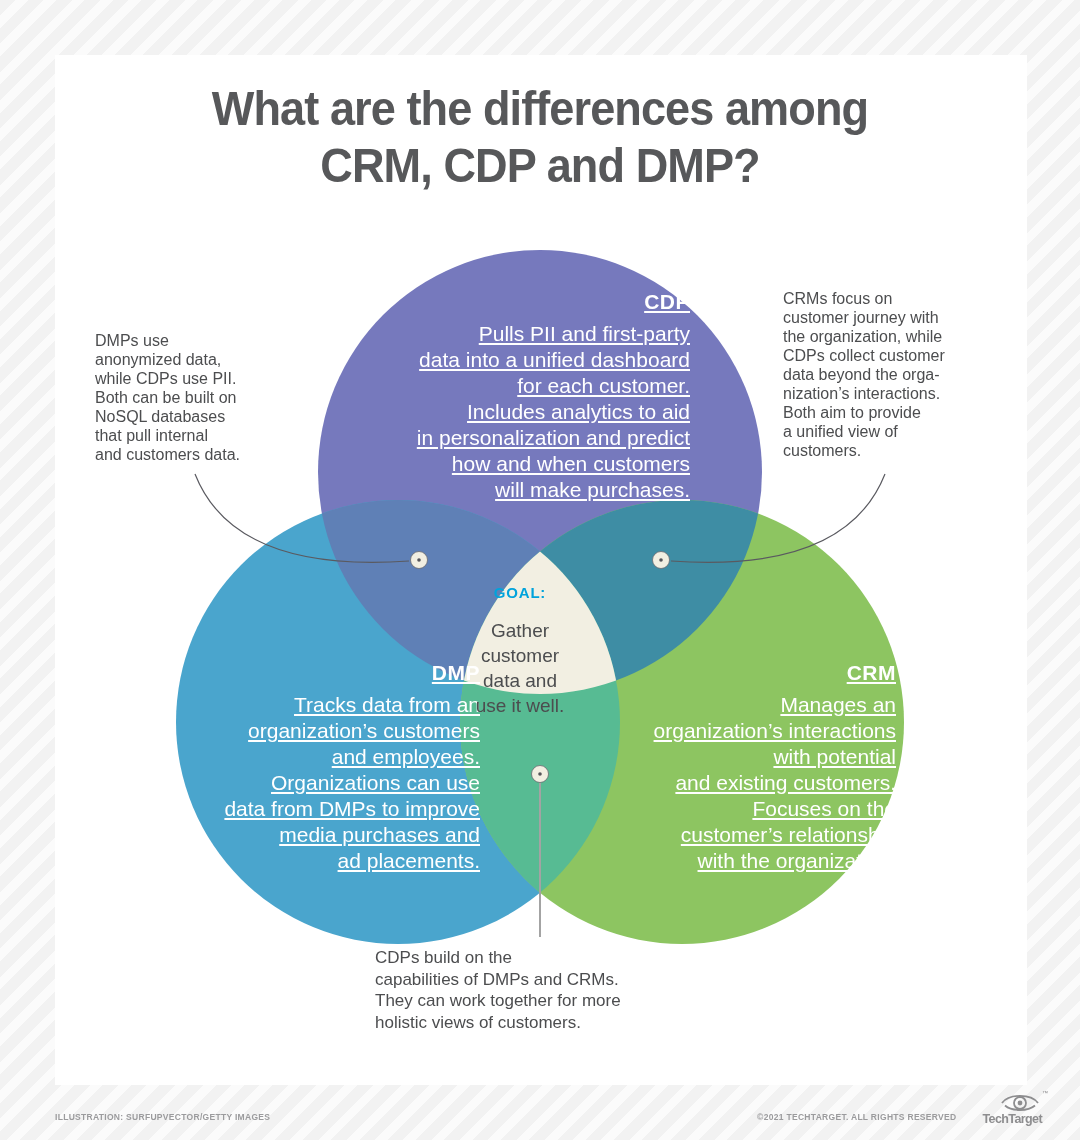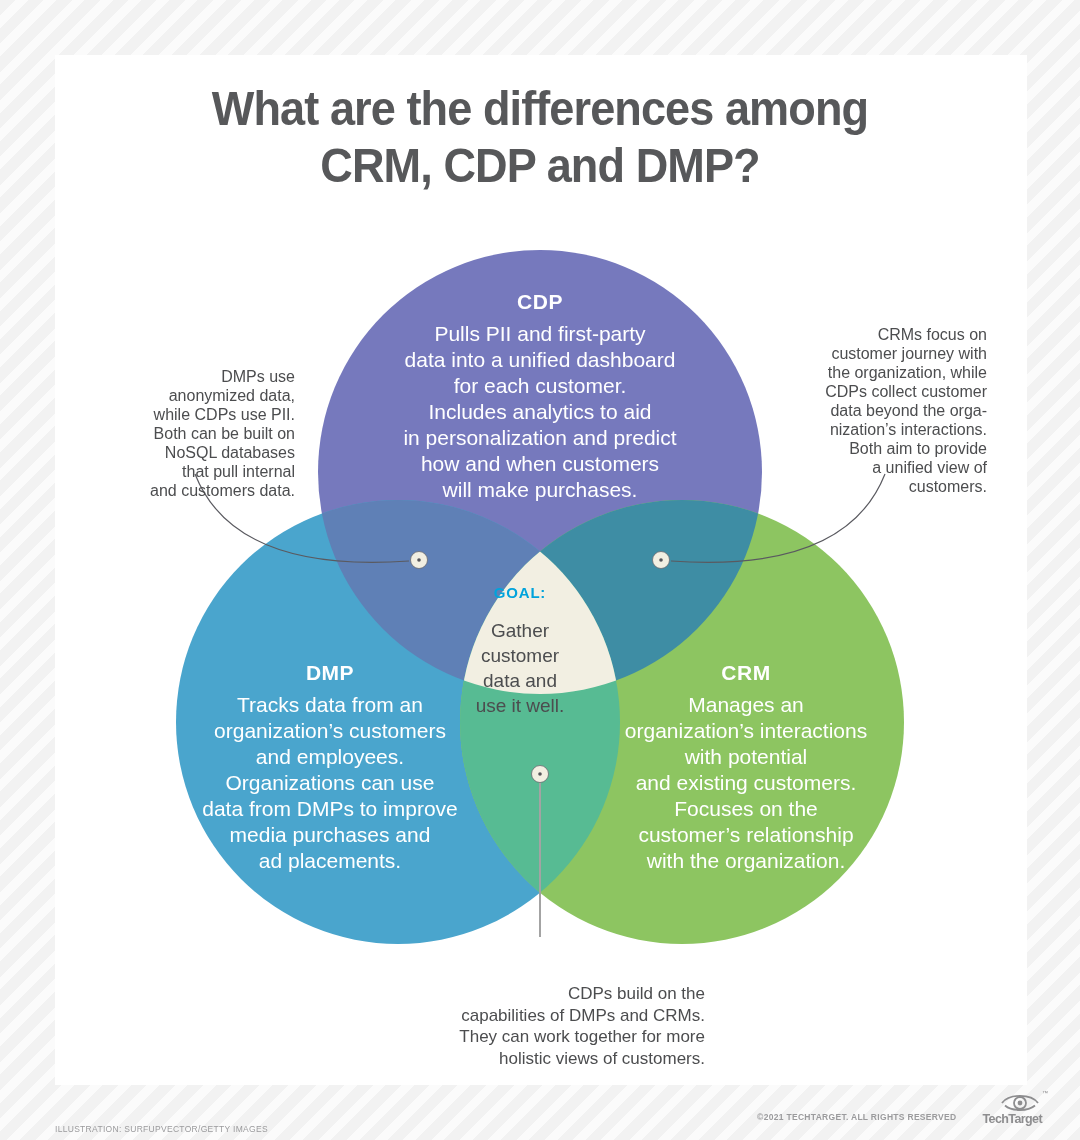--- a/index.html
+++ b/index.html
@@ -13,39 +13,39 @@
     position:absolute;left:55px;top:55px;width:972px;height:1030px;
     background:#ffffff;
   }
   .title{
     position:absolute;left:0;top:80px;width:1080px;margin:0;
     text-align:center;font-size:49px;line-height:57px;font-weight:bold;
     color:#57585a;white-space:pre-line;letter-spacing:-1px;
     transform:scaleX(0.92);transform-origin:50% 50%;
   }
   .venn-svg{position:absolute;left:0;top:0;pointer-events:none;}
-  .clabel{position:absolute;text-align:center;color:#ffffff;}
+  .clabel{position:absolute;text-align:right;color:#ffffff;text-decoration:underline;}
   .chead{font-size:21px;font-weight:bold;letter-spacing:0.5px;margin-bottom:7px;}
   .cbody{font-size:21px;line-height:26px;white-space:pre-line;}
   .clabel-cdp{left:390px;top:290px;width:300px;}
   .clabel-dmp{left:180px;top:661px;width:300px;}
   .clabel-crm{left:596px;top:661px;width:300px;}
   .goal{position:absolute;left:420px;top:584px;width:200px;text-align:center;}
   .goal-label{font-size:15px;font-weight:bold;color:#00a3dc;letter-spacing:0.8px;}
   .goal-text{font-size:19px;line-height:25px;color:#4c4d4f;white-space:pre-line;margin-top:17px;}
   .ann{
-    position:absolute;text-align:right;color:#4c4d4f;
-    font-size:16px;line-height:19px;white-space:pre-line;margin-top:36px;
+    position:absolute;text-align:left;color:#4c4d4f;
+    font-size:16px;line-height:19px;white-space:pre-line;
   }
   .ann-left{left:95px;top:331px;width:200px;}
   .ann-right{left:783px;top:289px;width:204px;}
   .ann-bottom{left:375px;top:947px;width:330px;font-size:17px;line-height:21.5px;}
   .footer-credit{
     position:absolute;left:55px;top:1112px;
-    font-size:8.5px;font-weight:normal;letter-spacing:0.3px;color:#9b9b9d;margin-top:12px;
+    font-size:8.5px;font-weight:bold;letter-spacing:0.3px;color:#9b9b9d;
   }
   .footer-right{
     position:absolute;right:38px;top:1090px;
     display:flex;align-items:flex-end;gap:26px;
   }
   .copyright{
     font-size:8.5px;font-weight:bold;letter-spacing:0.3px;color:#9b9b9d;
     margin-bottom:4px;
   }
   .brand{position:relative;display:flex;flex-direction:column;align-items:center;}

